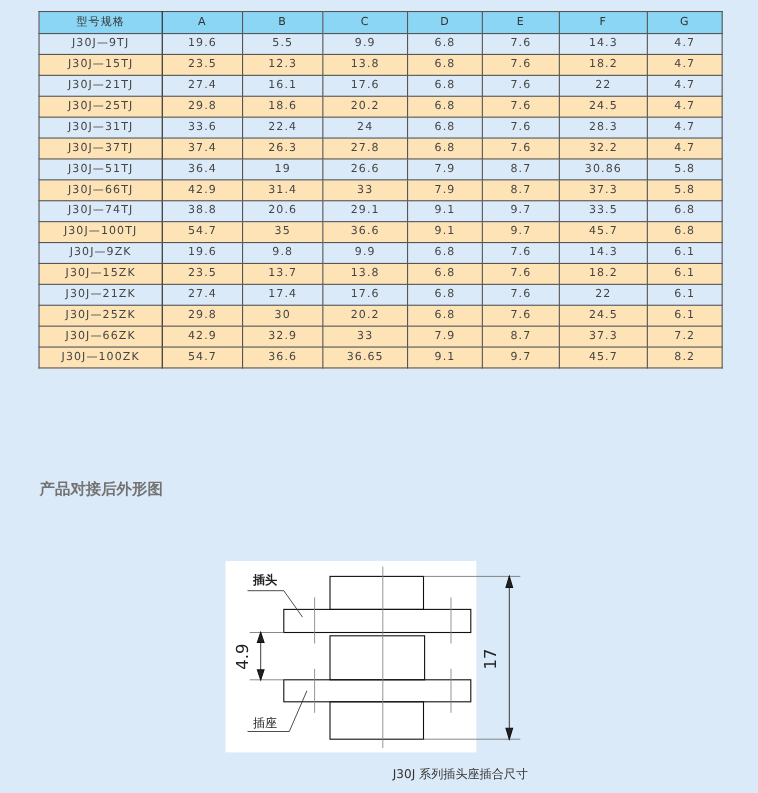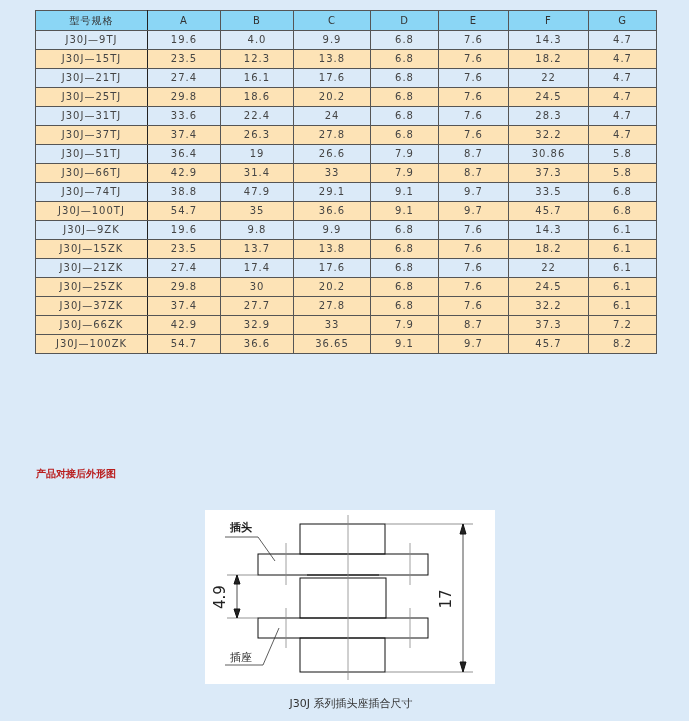--- a/index.html
+++ b/index.html
@@ -14,27 +14,27 @@
   table.spec th, table.spec td {
     border:1px solid #555; text-align:center; padding:0; height:18px; line-height:18px;
   }
   table.spec th { background:#8bd6f5; font-weight:normal; color:#333; height:19px; }
   table.spec tr.odd td { background:#dbeaf8; }
   table.spec tr.even td { background:#fde3b6; }
   table.spec td.c0, table.spec th.c0 { border-right:1.5px solid #222; }
   .c0{width:111px}.c1{width:72px}.c2{width:72px}.c3{width:76px}.c4{width:67px}.c5{width:69px}.c6{width:79px}.c7{width:67px}
   .section-title {
     position:absolute; left:36px; top:436px; font-family:"DejaVu Serif", serif;
-    font-weight:bold; font-size:10px; color:#b91c1c;margin-top:31px;
+    font-weight:bold; font-size:14px; color:#737373;
   }
   .figure-box {
-    position:absolute; left:205px; top:510px; width:290px; height:174px; background:#fff;
+    position:absolute; left:205px; top:510px; width:228px; height:174px; background:#fff;
   }
   .caption {
-    position:absolute; left:211px; width:280px; top:696px; text-align:center;
+    position:absolute; left:200px; width:280px; top:696px; text-align:right;
     font-size:11px; color:#333;
   }
 </style>
 </head>
 <body>
 
 <table class="spec">
   <thead>
     <tr>
       <th class="c0">型号规格</th>
@@ -44,21 +44,21 @@
       <th class="c4">D</th>
       <th class="c5">E</th>
       <th class="c6">F</th>
       <th class="c7">G</th>
     </tr>
   </thead>
   <tbody id="spec-body">
       <tr class="odd">
         <td class="c0">J30J—9TJ</td>
         <td class="c1">19.6</td>
-        <td class="c2">4.0</td>
+        <td class="c2">5.5</td>
         <td class="c3">9.9</td>
         <td class="c4">6.8</td>
         <td class="c5">7.6</td>
         <td class="c6">14.3</td>
         <td class="c7">4.7</td>
       </tr>
       <tr class="even">
         <td class="c0">J30J—15TJ</td>
         <td class="c1">23.5</td>
         <td class="c2">12.3</td>
@@ -124,21 +124,21 @@
         <td class="c2">31.4</td>
         <td class="c3">33</td>
         <td class="c4">7.9</td>
         <td class="c5">8.7</td>
         <td class="c6">37.3</td>
         <td class="c7">5.8</td>
       </tr>
       <tr class="odd">
         <td class="c0">J30J—74TJ</td>
         <td class="c1">38.8</td>
-        <td class="c2">47.9</td>
+        <td class="c2">20.6</td>
         <td class="c3">29.1</td>
         <td class="c4">9.1</td>
         <td class="c5">9.7</td>
         <td class="c6">33.5</td>
         <td class="c7">6.8</td>
       </tr>
       <tr class="even">
         <td class="c0">J30J—100TJ</td>
         <td class="c1">54.7</td>
         <td class="c2">35</td>
@@ -179,30 +179,20 @@
         <td class="c7">6.1</td>
       </tr>
       <tr class="even">
         <td class="c0">J30J—25ZK</td>
         <td class="c1">29.8</td>
         <td class="c2">30</td>
         <td class="c3">20.2</td>
         <td class="c4">6.8</td>
         <td class="c5">7.6</td>
         <td class="c6">24.5</td>
-        <td class="c7">6.1</td>
-      </tr>
-      <tr class="even">
-        <td class="c0">J30J—37ZK</td>
-        <td class="c1">37.4</td>
-        <td class="c2">27.7</td>
-        <td class="c3">27.8</td>
-        <td class="c4">6.8</td>
-        <td class="c5">7.6</td>
-        <td class="c6">32.2</td>
         <td class="c7">6.1</td>
       </tr>
       <tr class="even">
         <td class="c0">J30J—66ZK</td>
         <td class="c1">42.9</td>
         <td class="c2">32.9</td>
         <td class="c3">33</td>
         <td class="c4">7.9</td>
         <td class="c5">8.7</td>
         <td class="c6">37.3</td>

